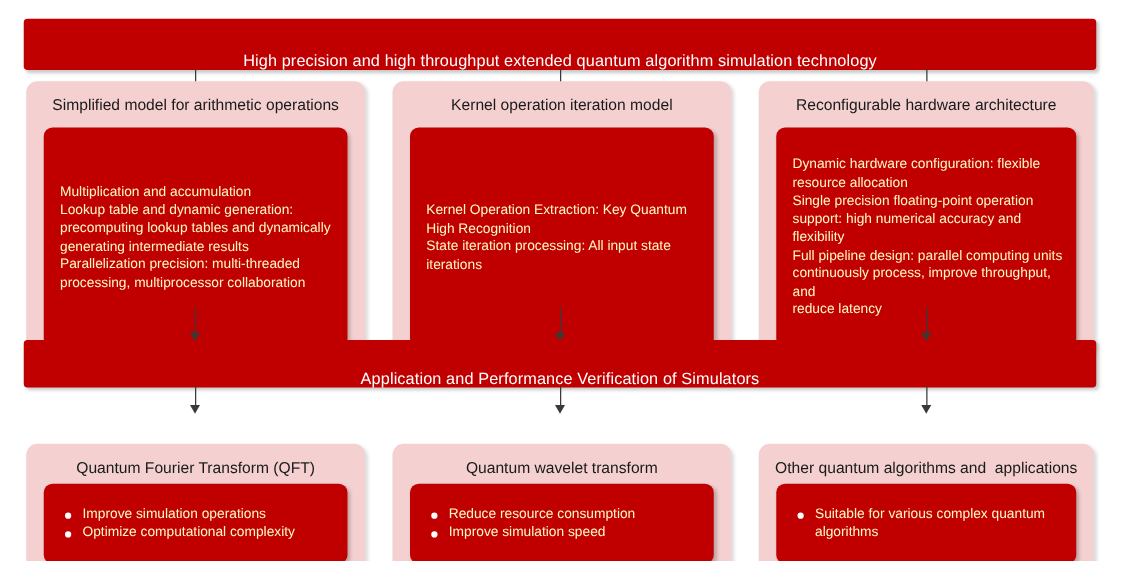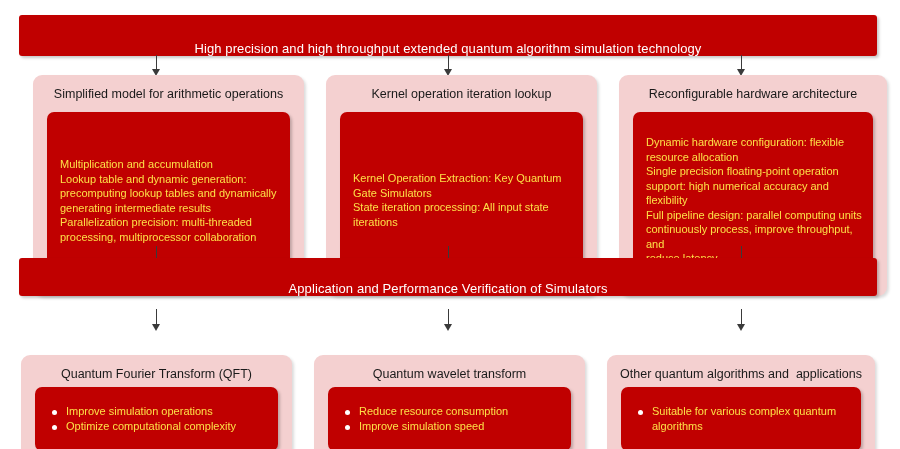--- a/index.html
+++ b/index.html
@@ -34,21 +34,21 @@
     letter-spacing: 0.1px;
   }
   #banner-top {
     left: 19px;
     top: 15px;
     width: 858px;
     height: 41px;
   }
   #banner-mid {
     left: 19px;
-    top: 258px;
+    top: 272px;
     width: 858px;
     height: 38px;
   }
 
   
   .card {
     position: absolute;
     background: #F4D0D0;
     border-radius: 9px;
     box-shadow: 2px 2px 3px rgba(0,0,0,0.14);
@@ -61,21 +61,21 @@
     text-align: center;
     font-size: 12.5px;
     color: #1a1a1a;
     white-space: pre;
   }
   .card-inner {
     position: absolute;
     background: #C00000;
     border-radius: 7px;
     box-shadow: 2px 2px 3px rgba(0,0,0,0.22);
-    color: #fde047;
+    color: #fef9c3;
     overflow: hidden;
   }
   .lines {
     position: absolute;
     left: 13px;
     right: 8px;
     top: 50%;
     transform: translateY(-50%);
     font-size: 11px;
     line-height: 14.5px;
@@ -103,21 +103,21 @@
     position: absolute;
     left: 3px;
     top: 5.5px;
     width: 5px;
     height: 5px;
     border-radius: 50%;
     background: #ffffff;
   }
 
   
-  .row1 { top: 75px; height: 221px; margin-left: 12px; }
+  .row1 { top: 65px; height: 221px; }
   .row1 .card-inner { left: 14px; right: 14px; top: 37px; bottom: 8px; }
 
   
   .row2 { top: 330px; height: 105px; margin-top: 25px; }
   .row2 .card-inner { left: 14px; right: 14px; top: 32px; bottom: 9px; }
 
   .col1 { left: 21px;  width: 271px; }
   .col2 { left: 314px; width: 271px; }
   .col3 { left: 607px; width: 268px; }
 
@@ -188,25 +188,25 @@
         <span class="ln">Lookup table and dynamic generation:</span>
         <span class="ln">precomputing lookup tables and dynamically</span>
         <span class="ln">generating intermediate results</span>
         <span class="ln">Parallelization precision: multi-threaded</span>
         <span class="ln">processing, multiprocessor collaboration</span>
       </div>
     </div>
   </div>
 
   <div class="card row1 col2">
-    <div class="card-title">Kernel operation iteration lookup</div>
+    <div class="card-title">Kernel operation iteration model</div>
     <div class="card-inner">
       <div class="lines">
         <span class="ln">Kernel Operation Extraction: Key Quantum</span>
-        <span class="ln">Gate Simulators</span>
+        <span class="ln">High Recognition</span>
         <span class="ln">State iteration processing: All input state</span>
         <span class="ln">iterations</span>
       </div>
     </div>
   </div>
 
   <div class="card row1 col3">
     <div class="card-title">Reconfigurable hardware architecture</div>
     <div class="card-inner">
       <div class="lines">

